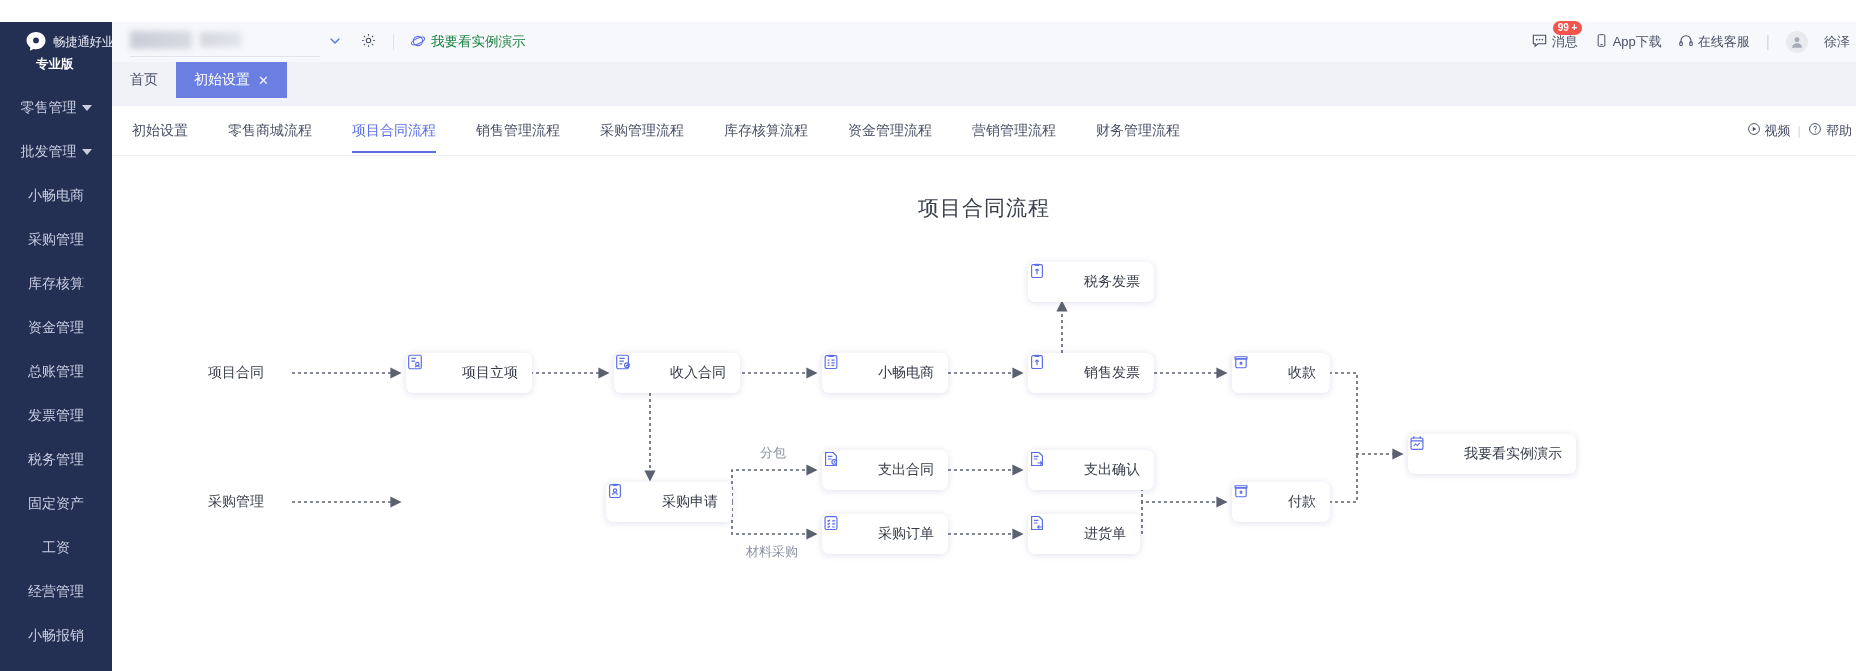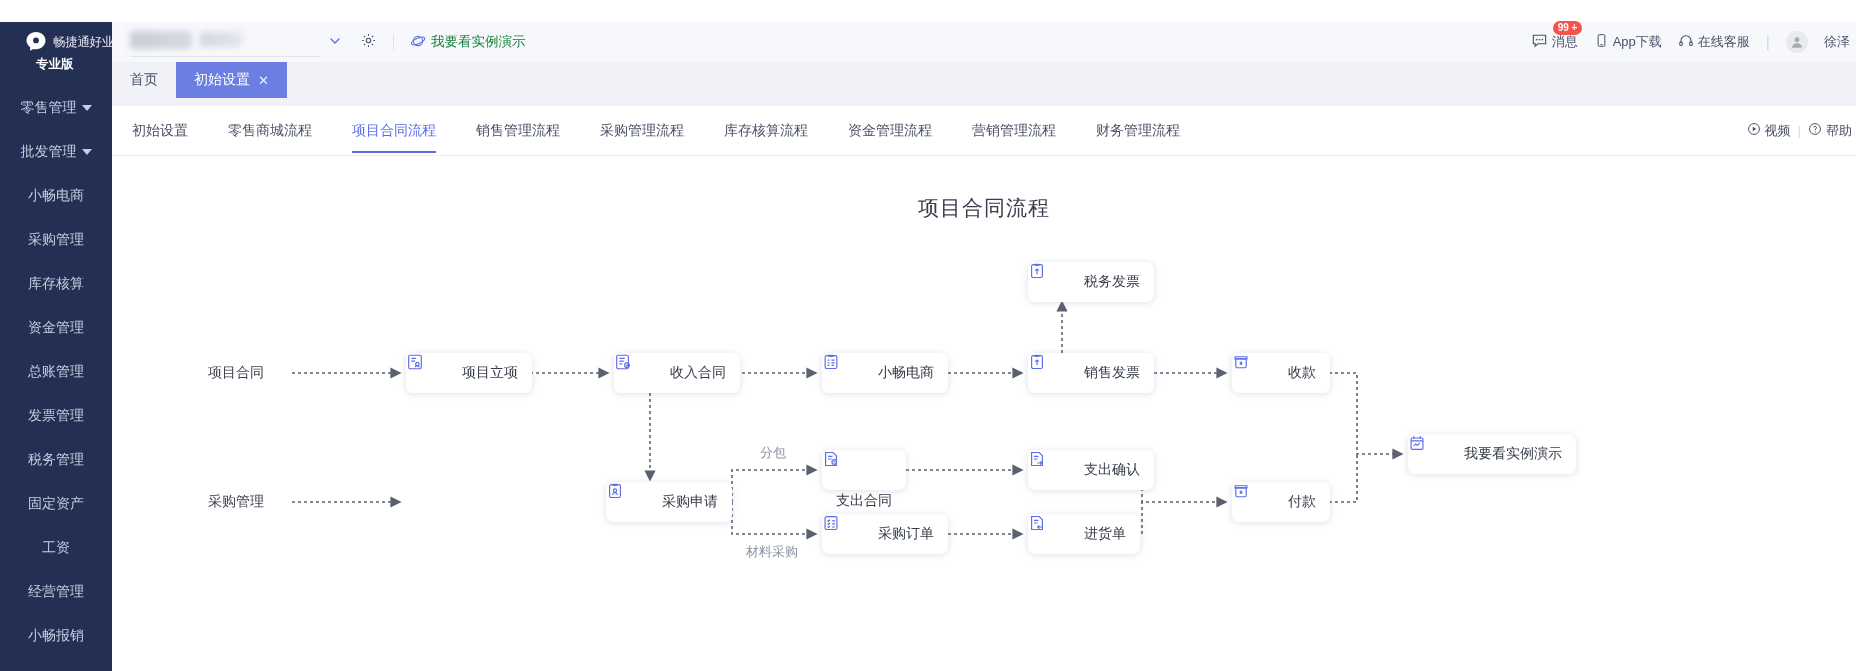--- a/index.html
+++ b/index.html
@@ -493,21 +493,21 @@
           <svg width="18" height="18" viewBox="0 0 20 20" fill="none" stroke="#5b6ee8" stroke-width="1.3">
               <rect x="4" y="3" width="12" height="14.2" rx="1.6"></rect>
               <path d="M7.4 2h5.2v2.4H7.4z" fill="#5b6ee8" stroke="none"></path>
               <circle cx="10" cy="9.4" r="1.8"></circle>
               <path d="M7.2 14.4c.4-1.7 1.5-2.6 2.8-2.6s2.4.9 2.8 2.6"></path>
             </svg>
         </span>
         <span>采购申请</span>
       </div>
 
-      <div class="node" style="left:710px; top:228px;flex-direction:column;">
+      <div class="node" style="left:710px; top:228px;">
         <span class="nicon">
           <svg width="18" height="18" viewBox="0 0 20 20" fill="none" stroke="#5b6ee8" stroke-width="1.3">
               <path d="M4 2.8h8.4L16 6.4v10.8H4z"></path>
               <path d="M6.6 7h5M6.6 10h4"></path>
               <circle cx="13.6" cy="13.2" r="2.6"></circle>
               <circle cx="13.6" cy="13.2" r=".9" fill="#5b6ee8" stroke="none"></circle>
             </svg>
         </span>
         <span>支出合同</span>
       </div>

